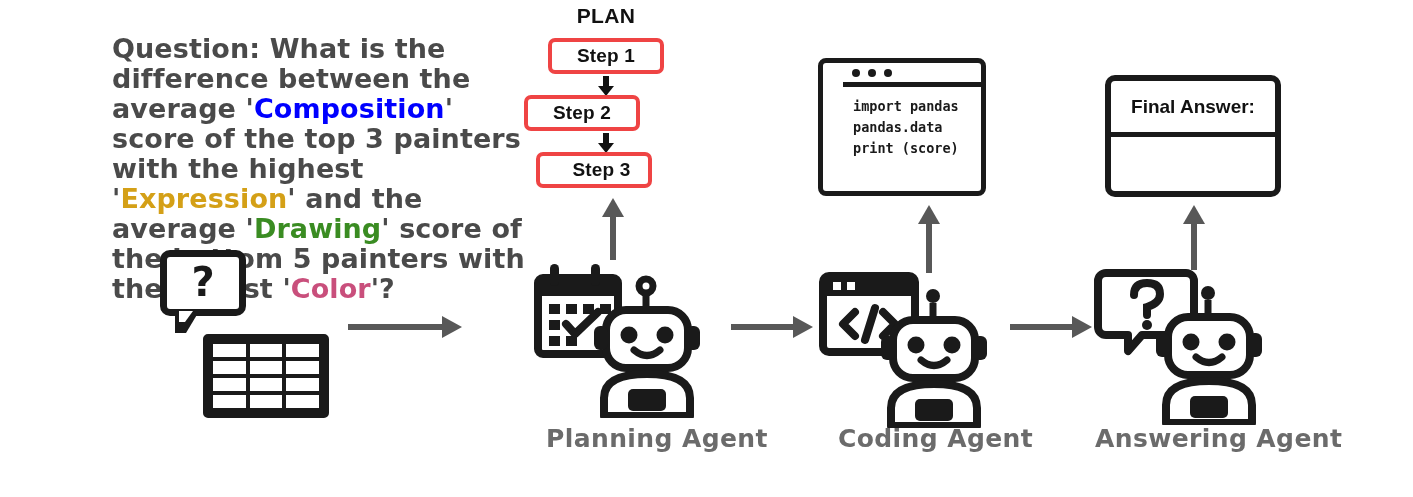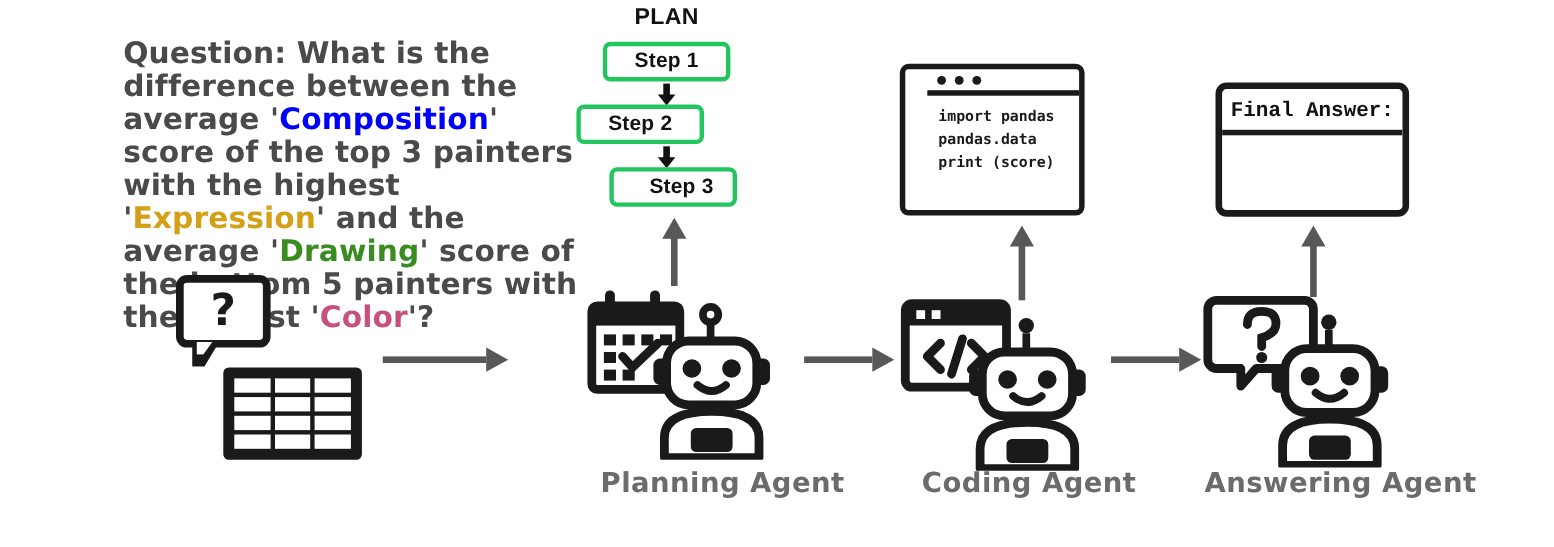--- a/index.html
+++ b/index.html
@@ -132,21 +132,21 @@
     text-align: center;
     font-family: "Liberation Sans", sans-serif;
     font-size: 21px;
     font-weight: 700;
     color: #111;
     letter-spacing: 0.3px;
   }
   .step-box {
     width: 116px;
     height: 36px;
-    border: 4px solid #22c55e;
+    border: 4px solid #ef4444;
     border-radius: 7px;
     box-sizing: border-box;
     background: #fff;
     font-family: "Liberation Sans", sans-serif;
     font-size: 19px;
     font-weight: 700;
     color: #111;
     display: flex;
     align-items: center;
     justify-content: center;
@@ -213,26 +213,26 @@
     top: 75px;
     width: 176px;
     height: 122px;
     border: 6px solid #1a1a1a;
     border-radius: 10px;
     box-sizing: border-box;
     background: #fff;
     overflow: hidden;
   }
   #answer-header {
-    height: 42px;
+    height: 56px;
     border-bottom: 5px solid #1a1a1a;
     display: flex;
     align-items: center;
     justify-content: center;
-    font-family: Liberation Mono, monospace;
+    font-family: Liberation Sans, sans-serif;
     font-size: 19px;
     font-weight: 700;
     color: #111;
     box-sizing: border-box;
   }
   #answer-body {
     height: 69px;
     display: flex;
     align-items: center;
     justify-content: center;
@@ -294,21 +294,21 @@
   <div class="abs step-box" style="left:548px; top:38px;">Step 1</div>
   <div class="abs step-arrow" style="left:598px; top:76px;">
     <div class="shaft"></div>
       <div class="head"></div>
   </div>
   <div class="abs step-box" style="left:524px; top:95px;">Step 2</div>
   <div class="abs step-arrow" style="left:598px; top:133px;">
     <div class="shaft"></div>
       <div class="head"></div>
   </div>
-  <div class="abs step-box" style="left:554px; top:152px;padding-left:15px;">Step 3</div>
+  <div class="abs step-box" style="left:536px; top:152px;padding-left:15px;">Step 3</div>
 
   <div class="abs" id="code-window">
     <div id="code-titlebar">
       <div class="dot"></div>
       <div class="dot"></div>
       <div class="dot"></div>
     </div>
     <div id="code-body">
       <div>import pandas</div>
       <div>pandas.data</div>

